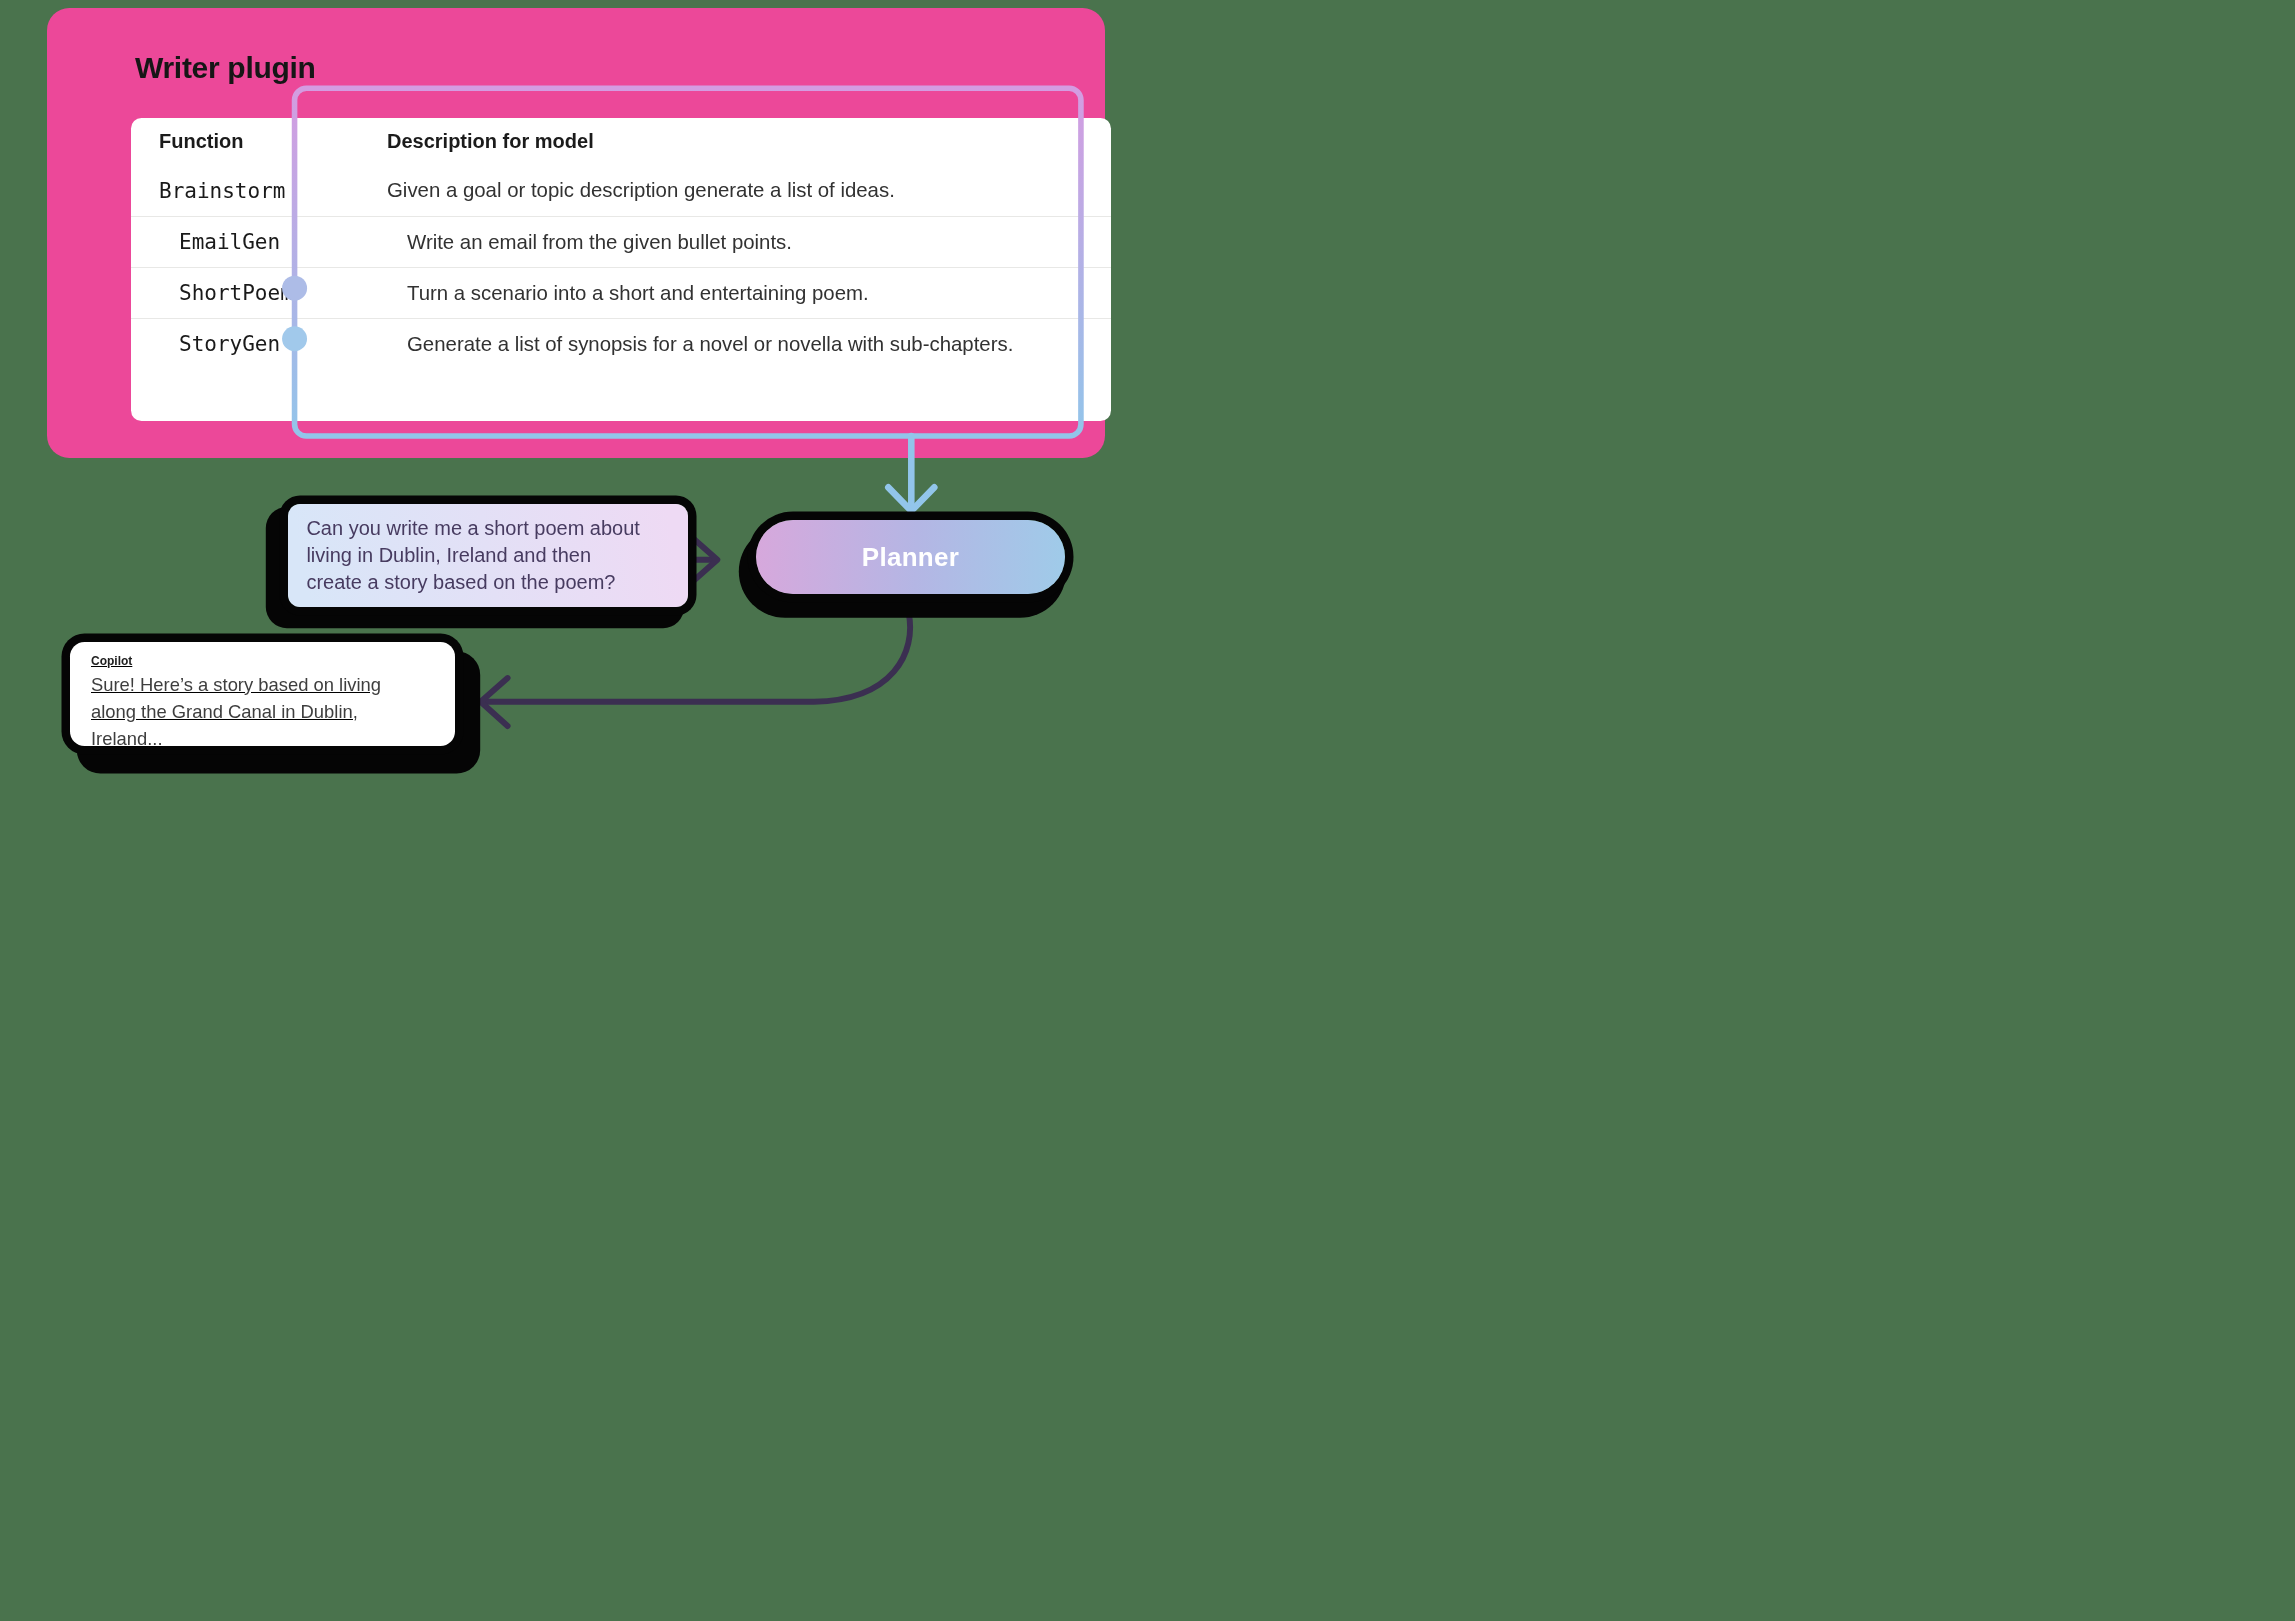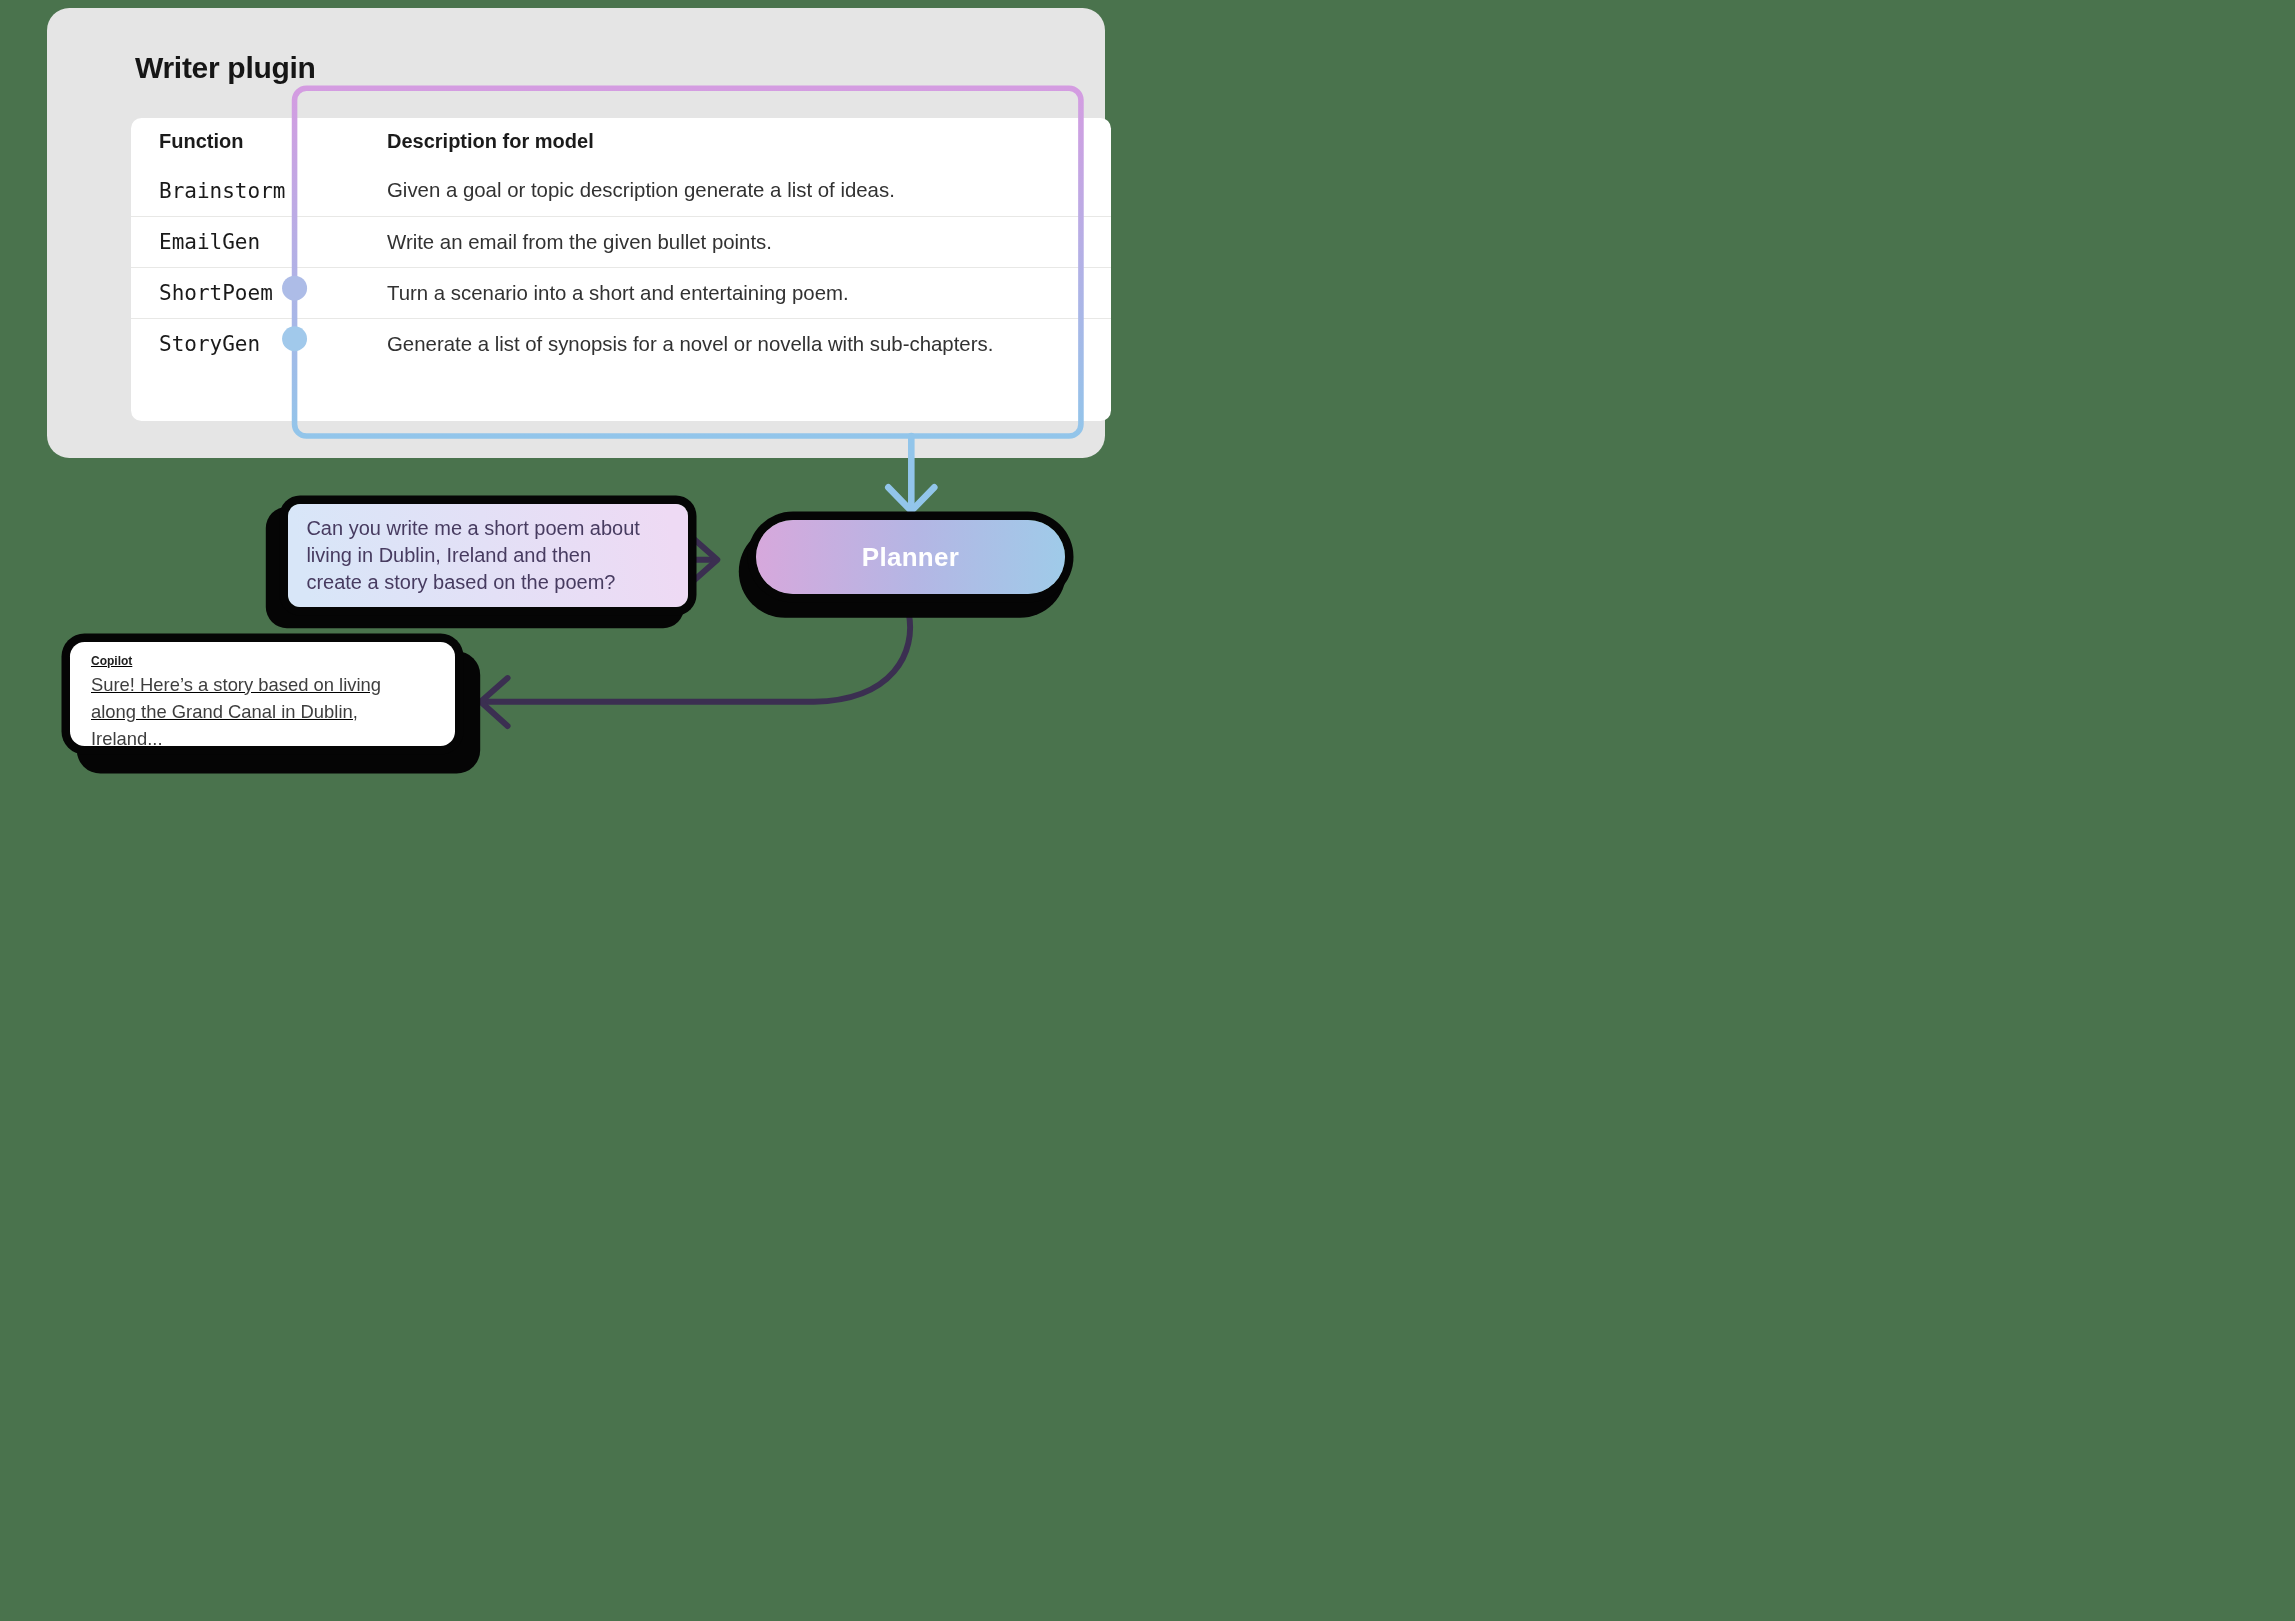--- a/index.html
+++ b/index.html
@@ -4,33 +4,33 @@
 <style>
   html,body{margin:0;padding:0;background:#4a734d;}
   .canvas{
     position:relative;width:1148px;height:811px;overflow:hidden;
     background:var(--bg,#4a734d);
     font-family:"Liberation Sans", sans-serif;
   }
   
   .plugin-card{
     position:absolute;left:47px;top:8px;width:1058px;height:450px;
-    background:#e5e5e5;border-radius:22.4px;
+    background:#ec4899;border-radius:22.4px;
   }
   .plugin-title{
     position:absolute;left:88px;top:43px;
     font-size:30px;font-weight:bold;color:#161616;letter-spacing:-0.3px;
   }
   .fn-table{
     position:absolute;left:84px;top:110px;width:980px;height:303px;
     background:#ffffff;border-radius:10.5px;overflow:hidden;
   }
   .t-row{display:flex;align-items:center;height:51px;box-sizing:border-box;}
   .t-row.header{height:47px;}
-  .t-row + .t-row{border-top:1.3px solid #e8e8e6;}
+  .t-row + .t-row{border-top:1.3px solid #e8e8e6;padding-left:20px;}
   .cell-fn{
     width:256px;box-sizing:border-box;padding-left:28px;flex:none;
     font-size:20.4px;color:#1a1a1a;
   }
   .t-row.header .cell-fn,.t-row.header .cell-desc{
     font-weight:bold;font-size:20px;color:#1b1b1b;font-family:"Liberation Sans",sans-serif;
   }
   .t-row:not(.header) .cell-fn{font-family:"DejaVu Sans Mono","Liberation Mono",monospace;font-size:21px;}
   .cell-desc{flex:1;font-size:20.4px;color:#323232;}
   

